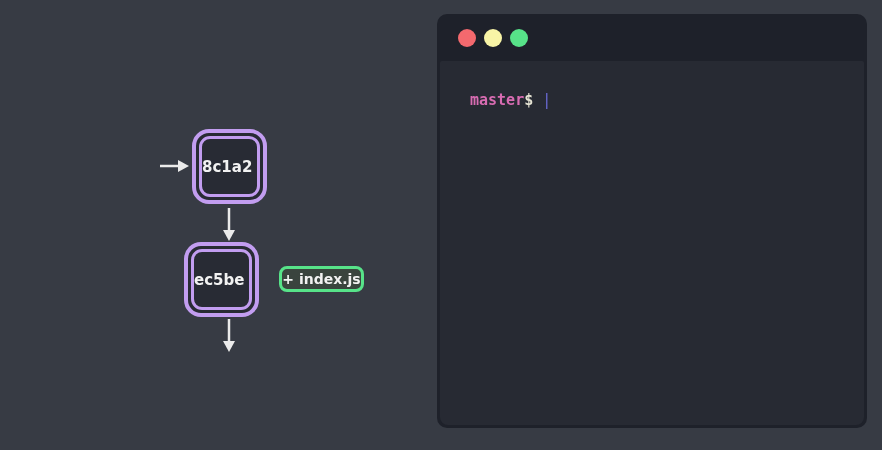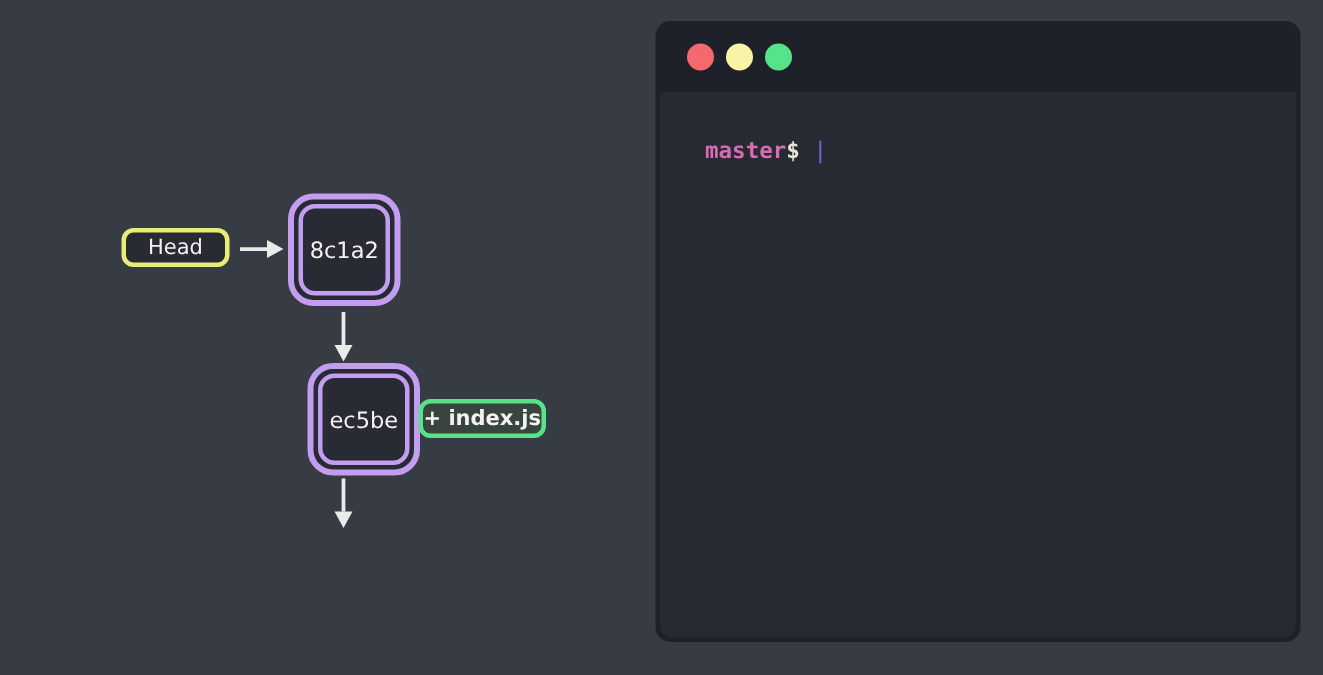--- a/index.html
+++ b/index.html
@@ -59,26 +59,27 @@
     position: absolute;
     width: 75px; height: 75px;
     background: var(--node-fill);
     border: 4px solid var(--node-border);
     border-radius: 17px;
   }
   .commit-inner {
     position: absolute; inset: 3px;
     border: 3px solid var(--node-border);
     border-radius: 11px;
-    display: flex; align-items: center; justify-content: center;
+    display: flex; align-items: center; 
     color: var(--label-text);
     font-size: 15px;
+    font-weight: bold;
   }
   .commit-1 { left: 192px; top: 129px; }
-  .commit-2 { left: 205px; top: 242px; padding-left: 35px; }
+  .commit-2 { left: 184px; top: 242px; padding-left: 35px; }
   .commit-3 { left: 192px; top: 354px; }
 
   .arrow { position: absolute; }
   .arrow-right-1 { left: 159px; top: 158px; }
   .arrow-down-1  { left: 221px; top: 207px; }
   .arrow-down-2  { left: 221px; top: 318px; }
   .arrow svg line    { stroke: var(--arrow); stroke-width: 2.5; }
   .arrow svg polygon { fill: var(--arrow); }
 
   
@@ -117,23 +118,20 @@
   .prompt-line { white-space: pre; }
   .prompt-branch { color: var(--prompt-branch); }
   .prompt-symbol { color: var(--prompt-symbol); }
   .prompt-cursor { color: var(--prompt-cursor); font-weight: normal; }
 </style>
 </head>
 <body>
 
 <div class="graph">
 
-  <div class="ref-label head-label">
-    <span>Head</span>
-  </div>
 
   <div class="arrow arrow-right-1">
     <svg width="30" height="16" viewBox="0 0 30 16">
       <line x1="1" y1="8" x2="19" y2="8"></line>
       <polygon points="19,2 30,8 19,14"></polygon>
     </svg>
   </div>
 
   <div class="commit commit-1">
     <div class="commit-inner">

